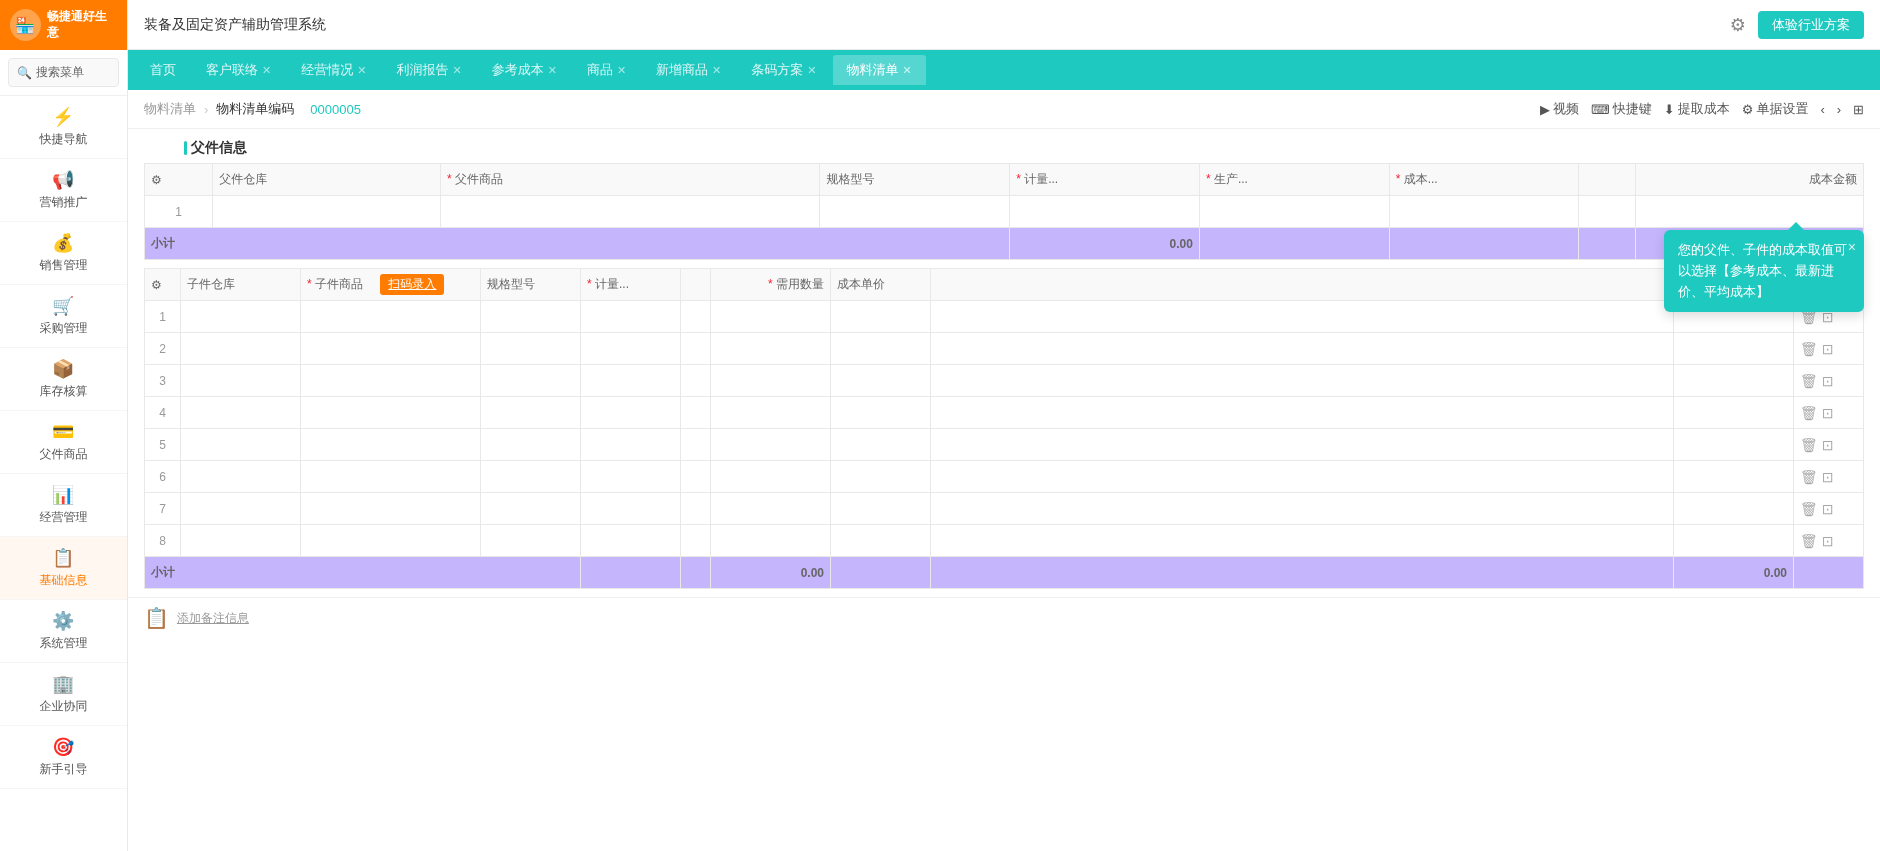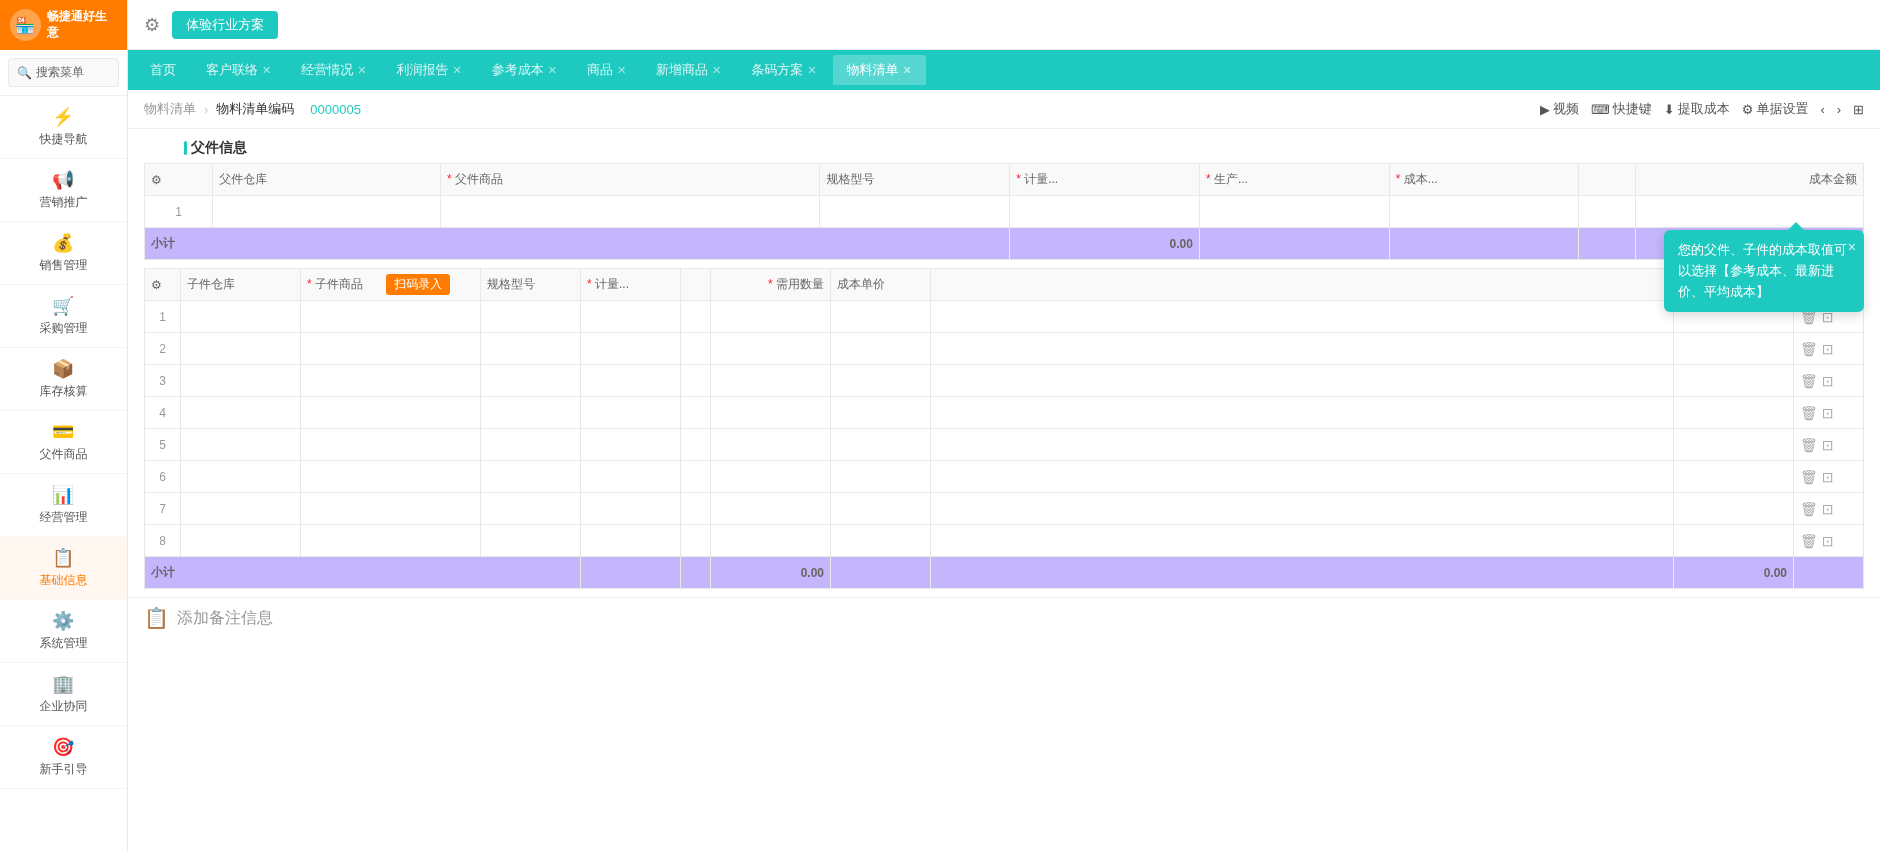--- a/index.html
+++ b/index.html
@@ -275,21 +275,21 @@
     
     .bottom-bar {
       border-top: 1px solid #f0f0f0;
       padding: 8px 16px;
       display: flex;
       align-items: center;
       gap: 8px;
       background: #fff;
     }
     .bottom-bar-icon { font-size: 20px; color: #1ec9c0; }
-    .bottom-bar-text { font-size: 16px; color: #999; }
+    .bottom-bar-text { font-size: 12px; color: #999; text-decoration: underline; }
   </style>
 </head>
 <body>
 
 <div class="sidebar">
   <div class="sidebar-logo">
     <div class="sidebar-logo-icon">🏪</div>
     <div class="sidebar-logo-text">畅捷通好生意</div>
   </div>
   <div class="sidebar-search">
@@ -342,20 +342,21 @@
     <div class="sidebar-item">
       <span class="sidebar-item-icon">🎯</span>
       <span>新手引导</span>
     </div>
   </nav>
 </div>
 
 <div class="main">
 
   <div class="topbar">
+    <span class="topbar-title">装备及固定资产辅助管理系统</span>
     <span class="topbar-settings">⚙</span>
     <button class="topbar-btn">体验行业方案</button>
   </div>
 
   <div class="nav-tabs">
     <div class="nav-tab">
       <span>首页</span>
     </div>
     <div class="nav-tab">
       <span>客户联络</span>
@@ -467,21 +468,21 @@
     </div>
 
     <div class="section">
       <table class="data-table">
         <thead>
           <tr>
             <th class="table-settings-icon">⚙</th>
             <th style="width:120px">子件仓库</th>
             <th class="required" style="width:180px">
               <span>子件商品</span>
-              <button class="scan-btn" style="margin-left:20px;">扫码录入</button>
+              <button class="scan-btn" style="margin-left:14px;text-decoration:underline;">扫码录入</button>
             </th>
             <th style="width:100px">规格型号</th>
             <th class="required" style="width:100px">计量...</th>
             <th style="width:30px"></th>
             <th class="required" style="width:120px; text-align:right;">需用数量</th>
             <th style="width:100px">成本单价</th>
             <th style="flex:1;"></th>
             <th style="width:120px; text-align:right;">成本金额</th>
             <th style="width:70px">操作</th>
           </tr>

